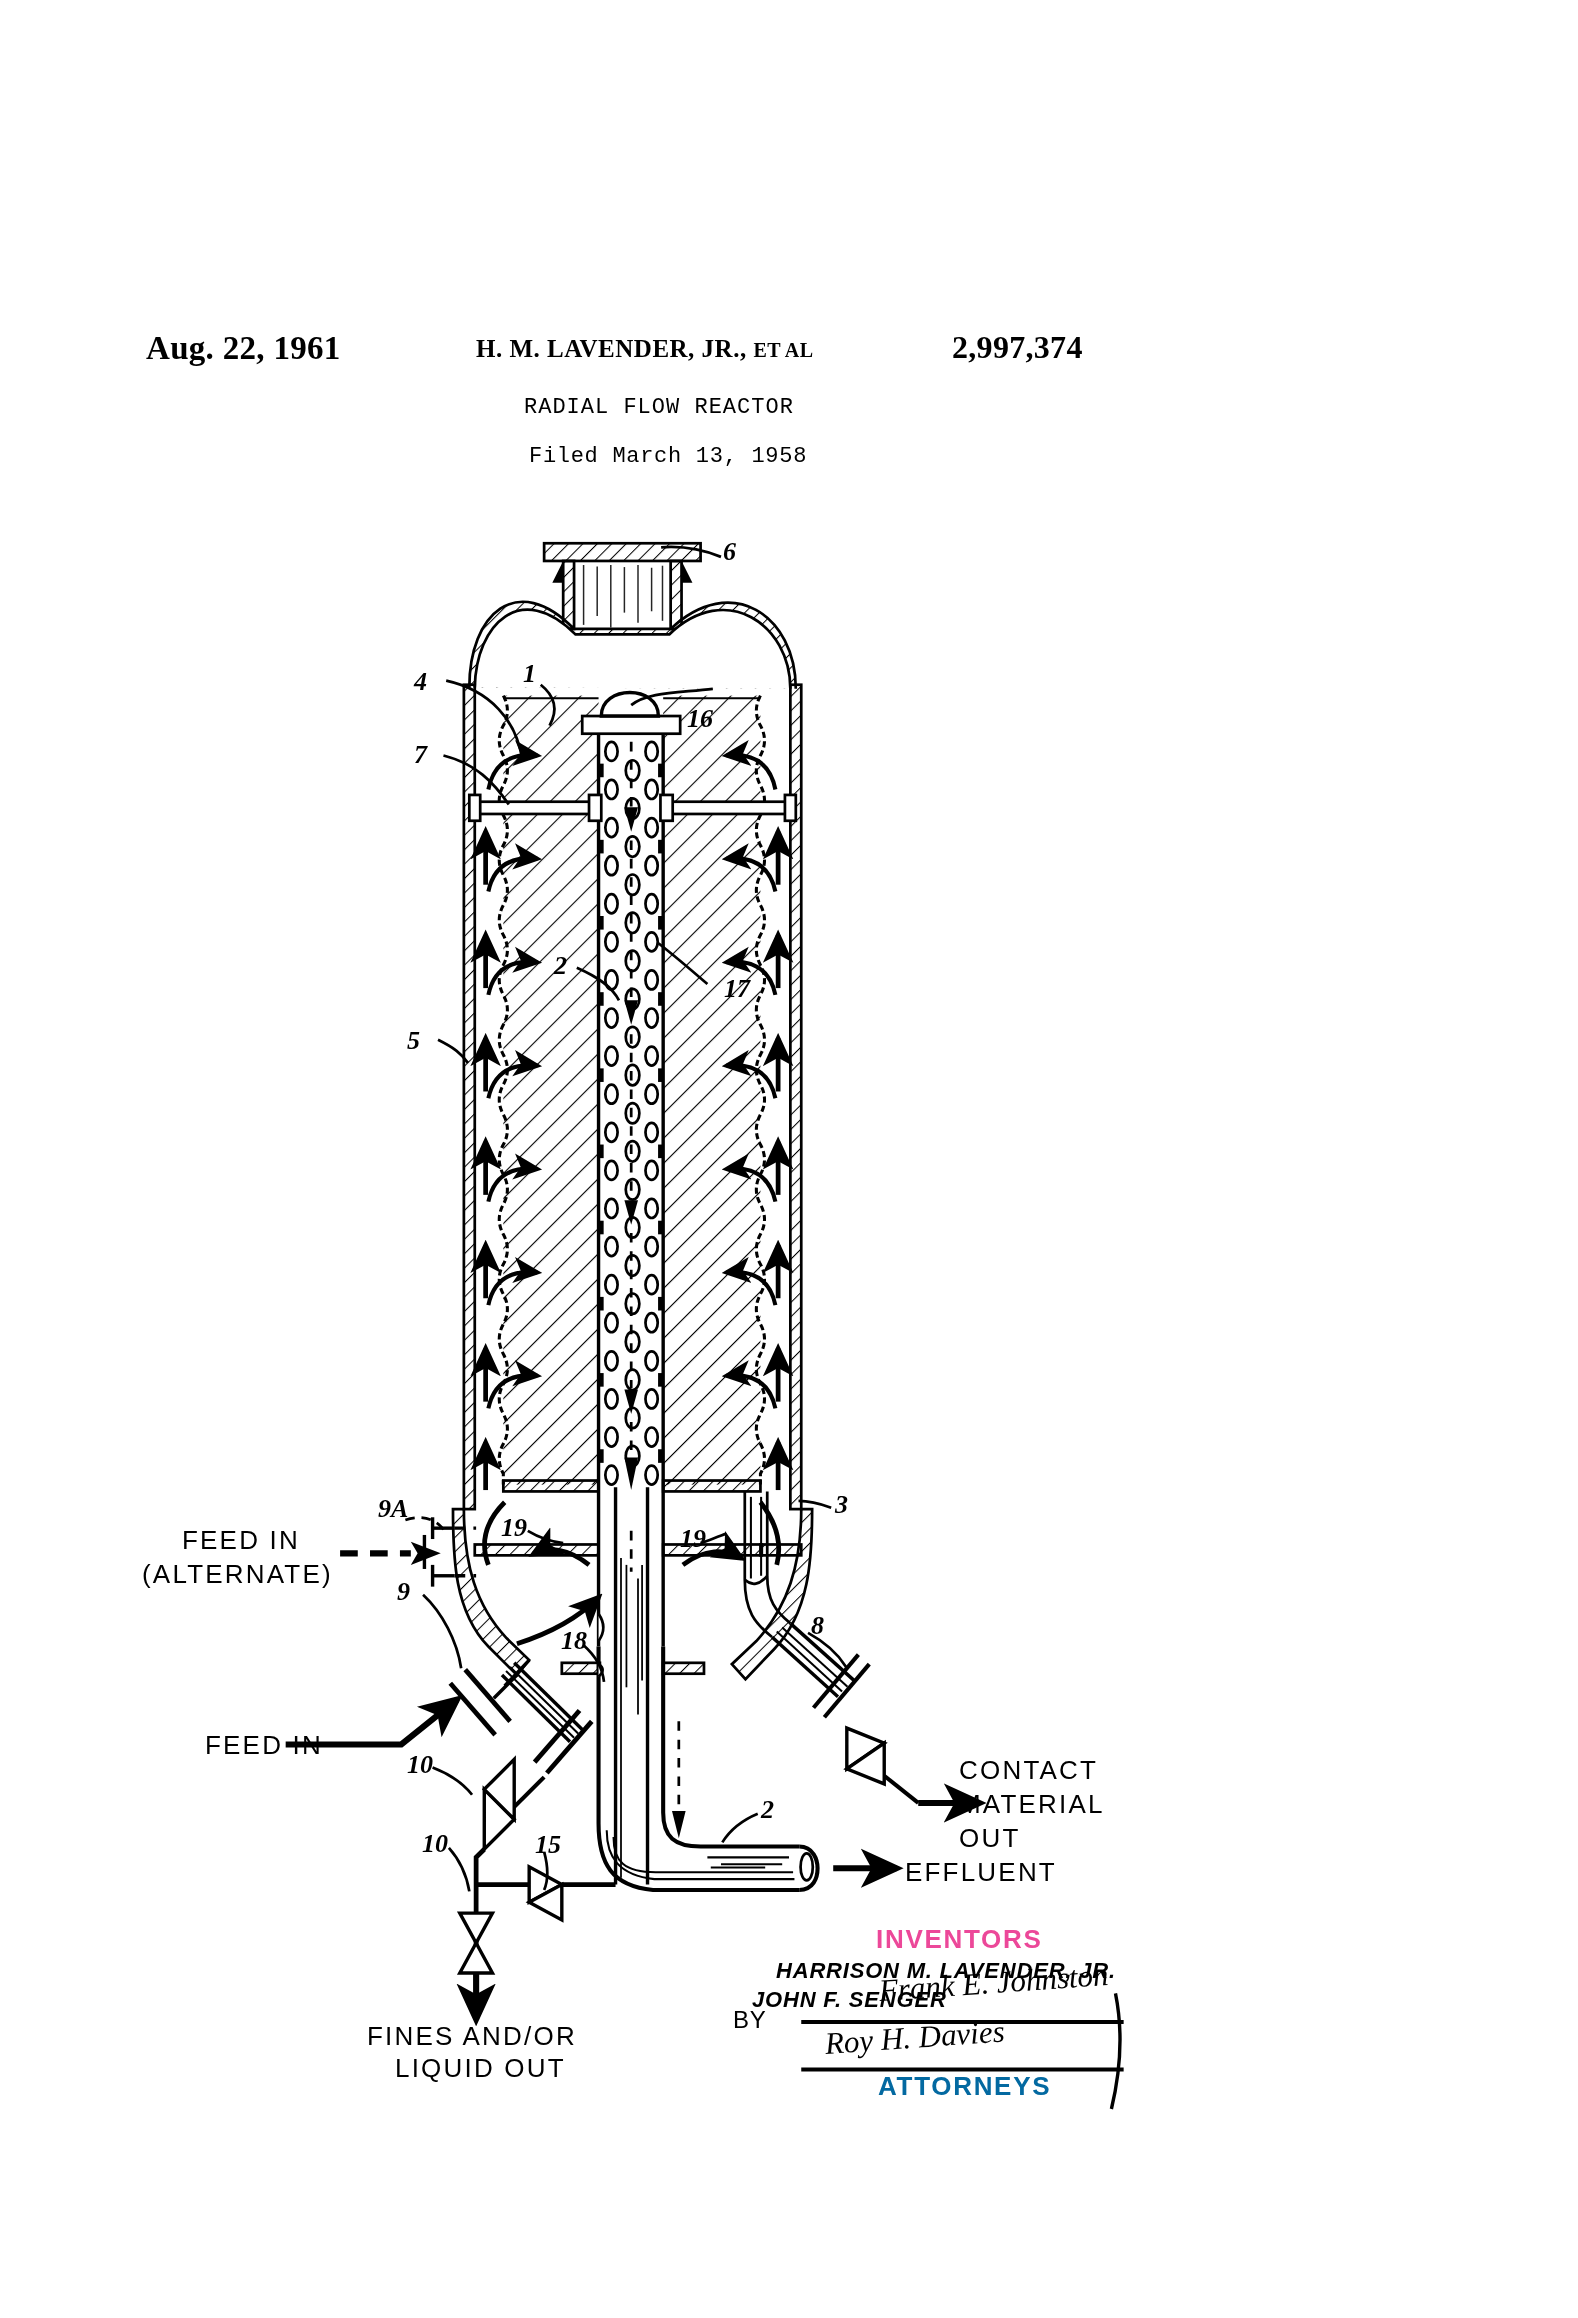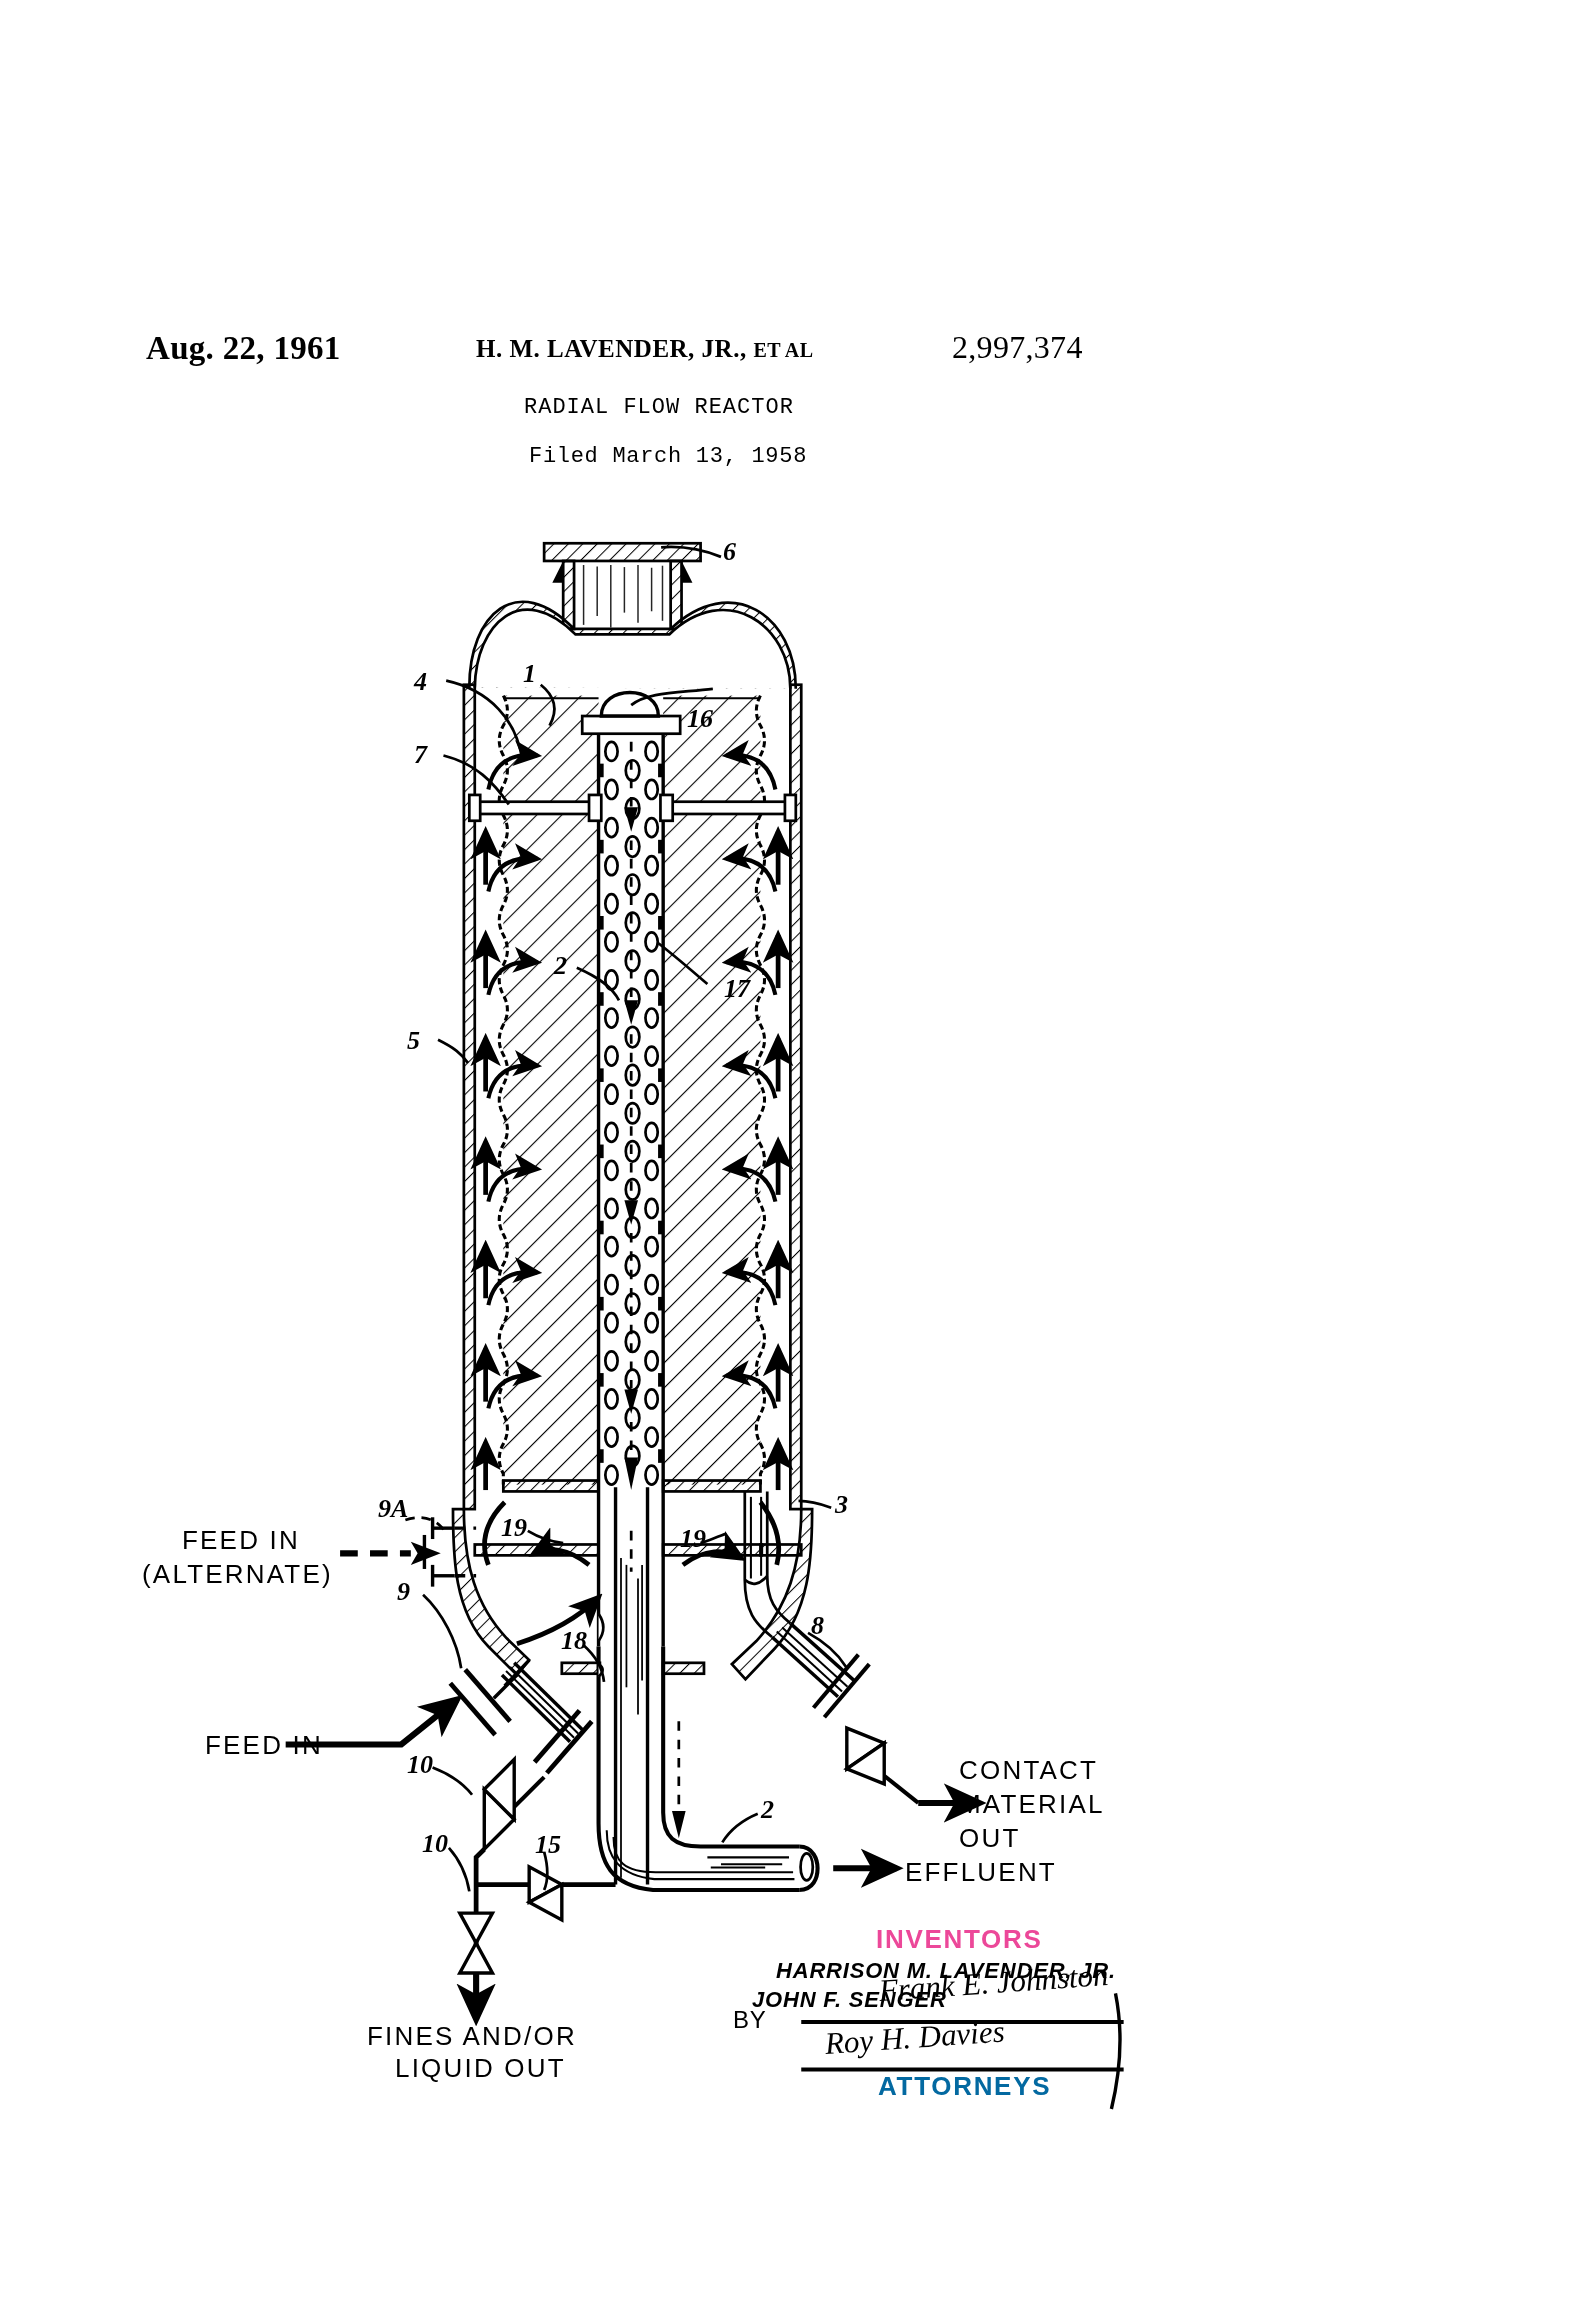--- a/index.html
+++ b/index.html
@@ -43,21 +43,21 @@
   }
   .hdr-etal {
     font-size: 20px;
     letter-spacing: 0.4px;
   }
   .hdr-patno {
     position: absolute;
     left: 952px;
     top: 329px;
     font-family: "Liberation Serif", serif;
-    font-weight: normal;
+    font-weight: bold;
     font-size: 32px;
     letter-spacing: 0.3px;
     color: #000;
     white-space: nowrap;
   }
   .hdr-title {
     position: absolute;
     left: 524px;
     top: 395px;
     font-family: "Liberation Mono", monospace;

